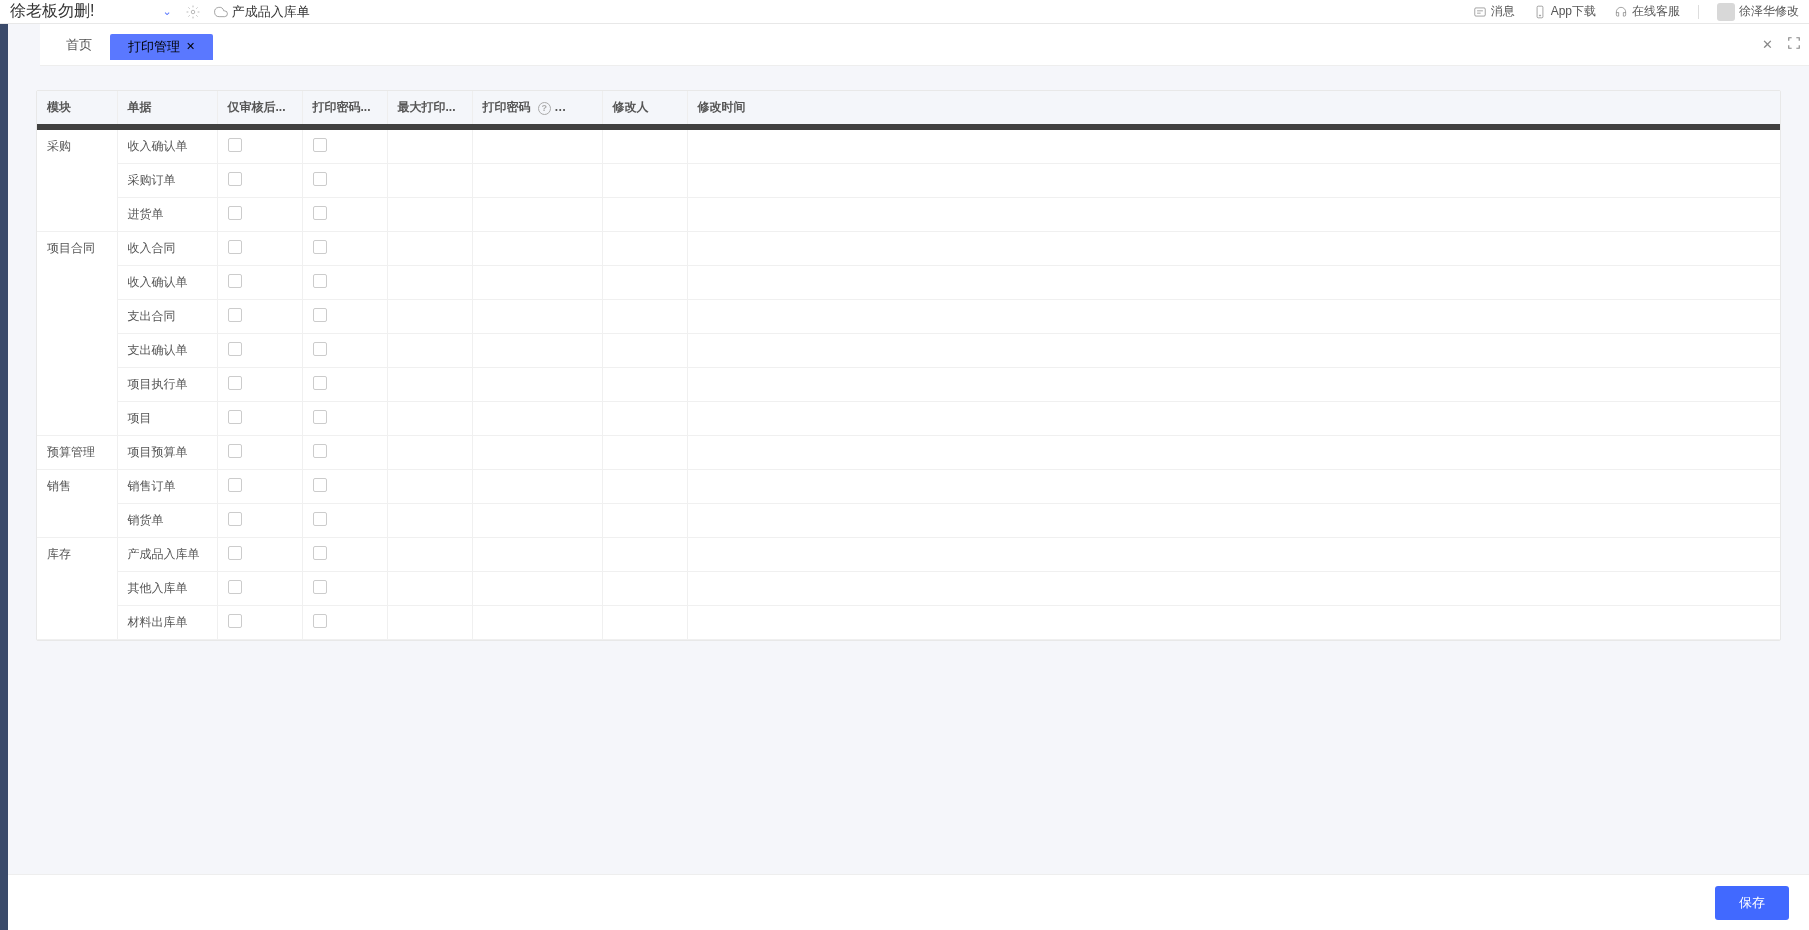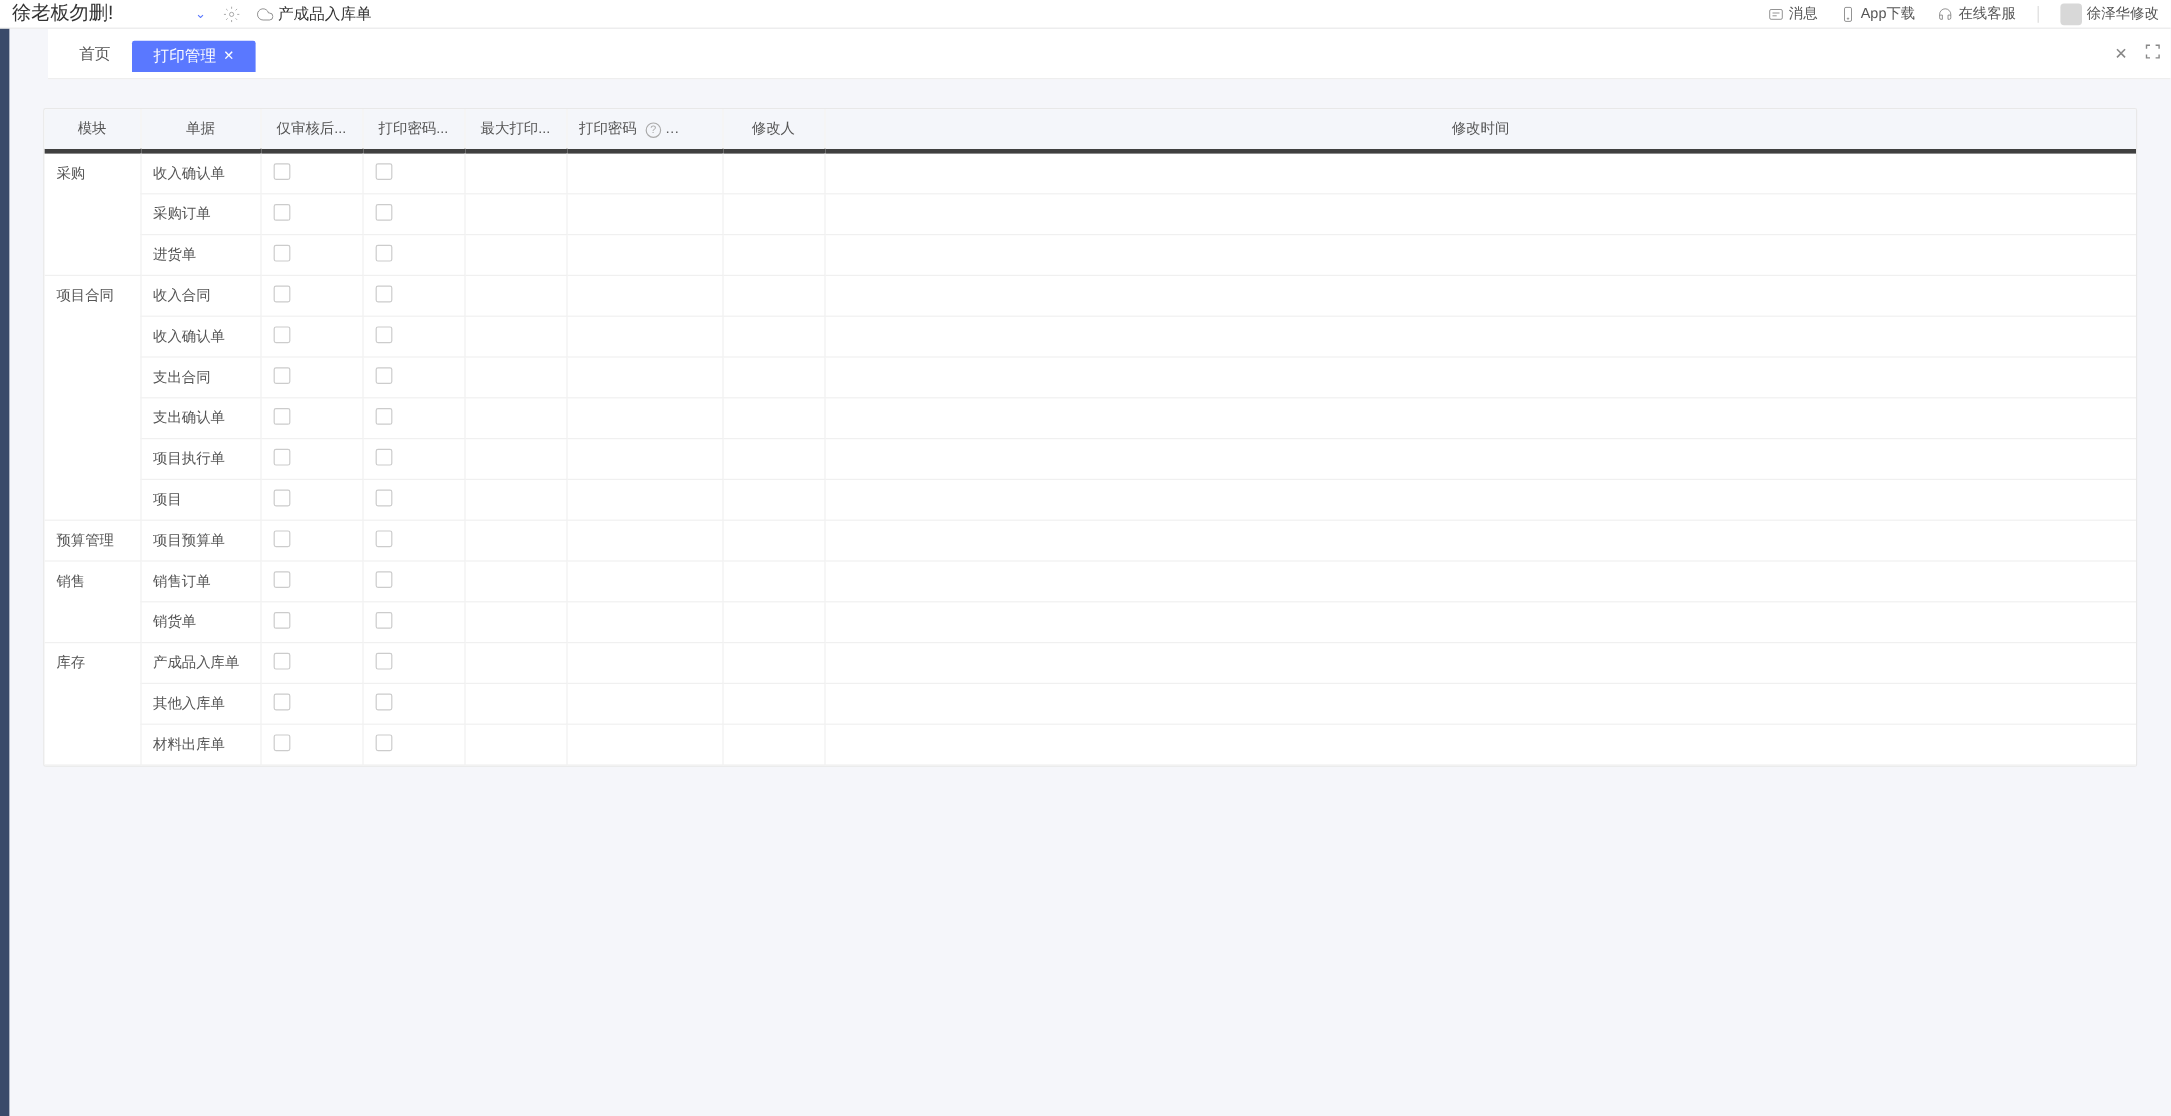--- a/index.html
+++ b/index.html
@@ -38,21 +38,21 @@
 
     .tab-bar {
       height: 42px; background: #fff; display: flex; align-items: center;
       padding-left: 8px; position: relative; border-bottom: 1px solid #eee; margin-left: 32px;
     }
     .tab {
       padding: 0 18px; height: 42px; display: flex; align-items: center;
       font-size: 13px; color: #555; cursor: pointer; gap: 6px;
     }
     .tab.active {
-      background: #5a78ff; color: #ffffff; border-radius: 2px 2px 0 0;
+      background: #5a78ff; color: #000000; border-radius: 2px 2px 0 0;
       height: 26px; margin-top: 4px;
     }
     .tab-close { font-size: 11px; }
     .tab-bar-right {
       position: absolute; right: 8px; display: flex; align-items: center; gap: 14px;
     }
 
     .content-wrap {
       flex: 1; padding: 24px 28px 0; overflow: hidden; display: flex; flex-direction: column;
     }
@@ -60,23 +60,23 @@
       background: #fff; border: 1px solid #e8e8e8; border-radius: 2px;
       overflow: hidden; max-height: 560px; display: flex; flex-direction: column;
     }
     .table-scroll {
       overflow-y: auto; flex: 1;
     }
     table {
       width: 100%; border-collapse: collapse; table-layout: fixed;
     }
     thead th {
-      background: #f4f6fa; font-weight: 400; color: #555;
-      text-align: center; padding: 8px 10px; font-size: 12px;
-      border-bottom: 4px solid #404040; border-right: 1px solid #eee;
+      background: #f4f6fa; font-weight: 700; color: #555;
+      text-align: left; padding: 8px 10px; font-size: 12px;
+      border-bottom: 6px solid #404040; border-right: 1px solid #eee;
       position: sticky; top: 0; z-index: 1;
       white-space: nowrap; overflow: hidden; text-overflow: ellipsis;
     }
     thead th:last-child { border-right: none; }
     tbody td {
       padding: 8px 10px; border-bottom: 1px solid #f0f0f0;
       border-right: 1px solid #f0f0f0; font-size: 12px; color: #555;
       height: 34px; white-space: nowrap;
     }
     tbody td:last-child { border-right: none; }
@@ -368,15 +368,18 @@
                   <td></td>
                   <td></td>
                   <td></td>
                 </tr>
               </tbody>
           </table>
         </div>
       </div>
     </div>
 
+    <div class="footer">
+      <button class="save-btn">保存</button>
+    </div>
 
   </div>
 </div>
 
 </body></html>

